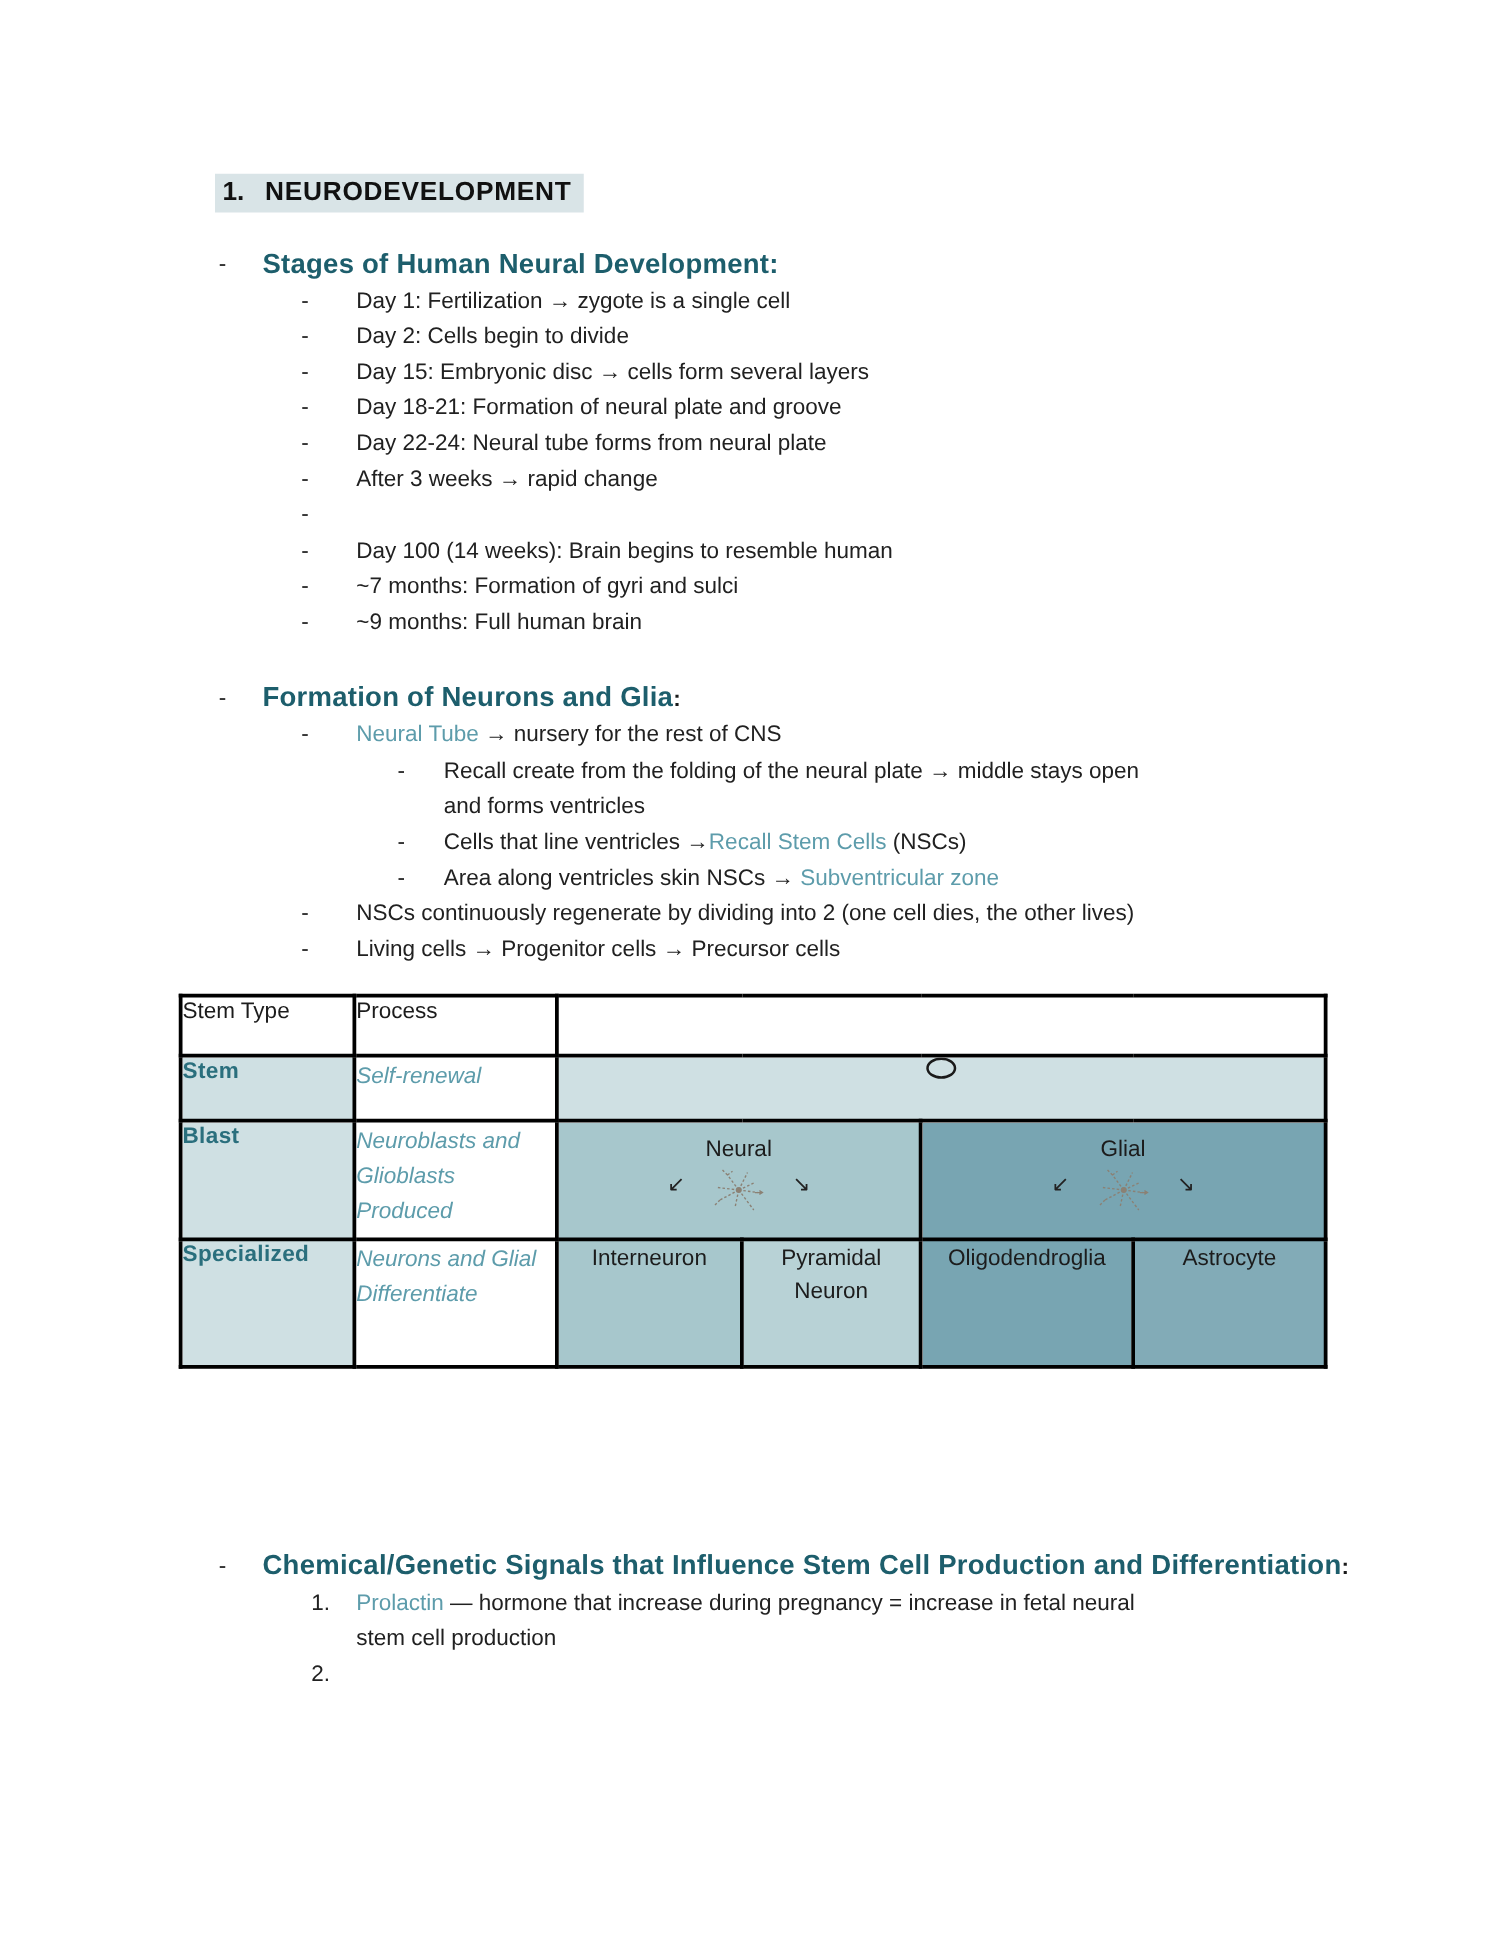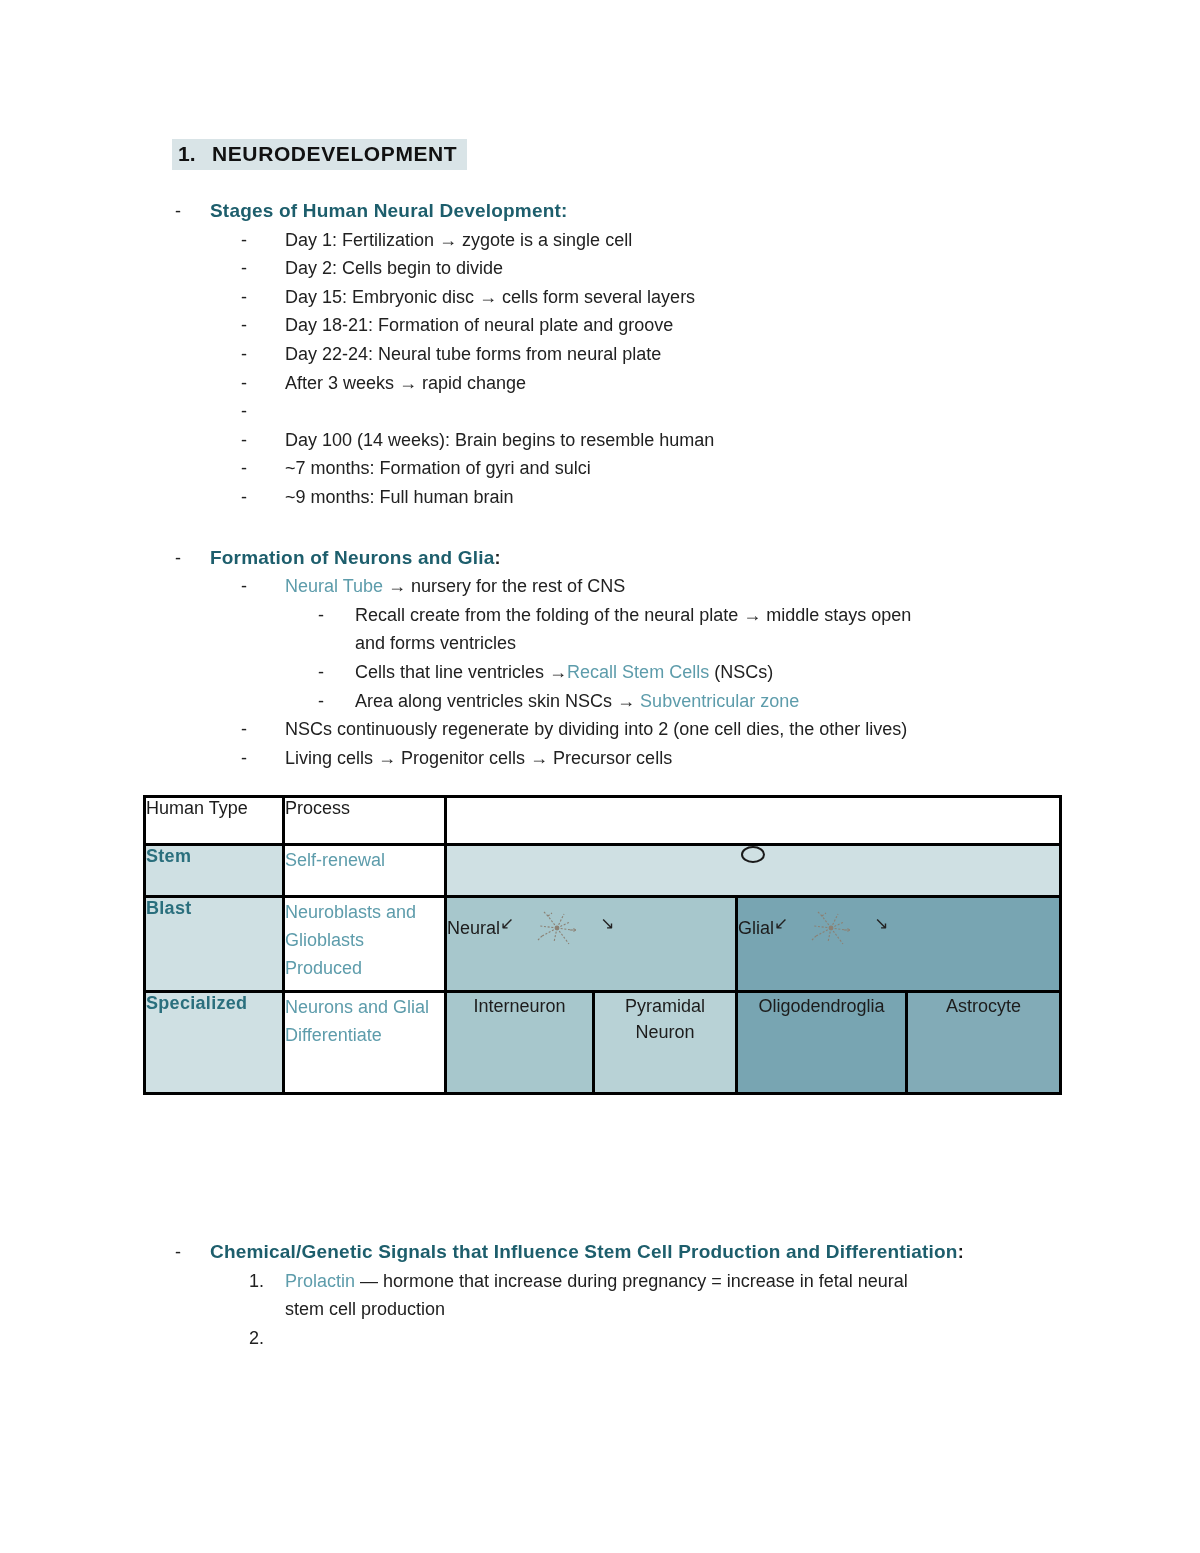--- a/index.html
+++ b/index.html
@@ -17,43 +17,43 @@
   .doc-title .ttl {font-weight:bold; font-size:21px; letter-spacing:0.6px; color:#111;}
 
   
   .li {display:flex; align-items:flex-start; line-height:28.6px;}
   .dash, .numcol {flex-shrink:0;}
   .l1 {padding-left:175px;}  .l1 .dash {width:35px;}
   .l2 {padding-left:241px; padding-right:168px;} .l2 .dash {width:44px;}
   .l3 {padding-left:318px; padding-right:180px;} .l3 .dash {width:37px;}
   .lnum {padding-left:249px; padding-right:165px;} .lnum .numcol {width:36px;}
 
-  .sec-title {font-weight:bold; font-size:19px; letter-spacing:0.2px; color:var(--accent-dark,#1d5e6c);text-align:right;}
+  .sec-title {font-weight:bold; font-size:22px; letter-spacing:0.2px; color:var(--accent-dark,#1d5e6c);text-align:right;}
   .sec-colon {font-weight:bold; color:#1a1a1a;}
   .t-teal {color:var(--accent-light,#5d9cab);}
 
   
   .cells-table {position:absolute; left:143px; top:795px; border-collapse:collapse; table-layout:fixed; font-size:18px;}
   .cells-table td {border:3px solid var(--border,#000); padding:0; vertical-align:top; overflow:hidden;}
   .c-head {padding:11px 0 0 10px; color:#1c1c1c;}
   .c-label {padding:10px 0 0 10px; font-weight:bold; letter-spacing:0.3px; color:var(--table-label,#2a6f7d);}
-  .c-process {padding:8px 8px 0 10px; line-height:28px; color:var(--accent-light,#5d9cab);}
+  .c-process {padding:8px 8px 0 10px; line-height:28px; color:var(--accent-light,#5d9cab);font-style:italic;}
   .c-icon {text-align:center; vertical-align:middle;}
   .c-branch {text-align:center; padding:13px 4px 0 4px; line-height:26px; color:#1c1c1c;}
   .bg-light  {background:var(--row-light,#cfe0e3);}
   .bg-neural {background:var(--cell-neural,#a7c7cc);}
   .bg-pyr    {background:var(--cell-pyramidal,#b8d2d6);}
   .bg-glial  {background:var(--cell-glial,#78a5b2);}
   .bg-astro  {background:var(--cell-astro,#82abb7);}
 
   .cell-oval {display:inline-block; width:20px; height:13px; border:2px solid #1a1a1a; border-radius:50%; background:transparent;}
   .prog-stack {display:flex; flex-direction:column; align-items:center; padding-top:4px;}
   .prog-arrows {display:flex; gap:58px; margin-top:3px;}
   .arr {font-size:17px; color:#222; line-height:20px;}
-  .branch-cell-inner {display:flex; align-items:center; padding-top:9px;}
+  .branch-cell-inner {display:flex; flex-direction:column; align-items:center; padding-top:9px;}
   .branch-label {line-height:24px; color:#1c1c1c;}
   .branch-icons {display:flex; align-items:flex-start; gap:20px; margin-top:1px;}
   .branch-icons .arr {margin-top:6px;}
 </style>
 </head>
 <body>
 
 <div class="page">
 
   <div class="doc-title">
@@ -146,21 +146,21 @@
     <colgroup>
       <col style="width:139px">
         <col style="width:162px">
       <col style="width:148px">
         <col style="width:143px">
       <col style="width:170px">
         <col style="width:154px">
     </colgroup>
     <tbody>
       <tr style="height:48px">
-        <td class="c-head">Human Type</td>
+        <td class="c-head">Stem Type</td>
         <td class="c-head">Process</td>
         <td colspan="4"></td>
       </tr>
       <tr style="height:52px">
         <td class="c-label bg-light">Stem</td>
         <td class="c-process">Self-renewal</td>
         <td colspan="4" class="c-icon bg-light">
           <span class="cell-oval"></span>
         </td>
       </tr>

